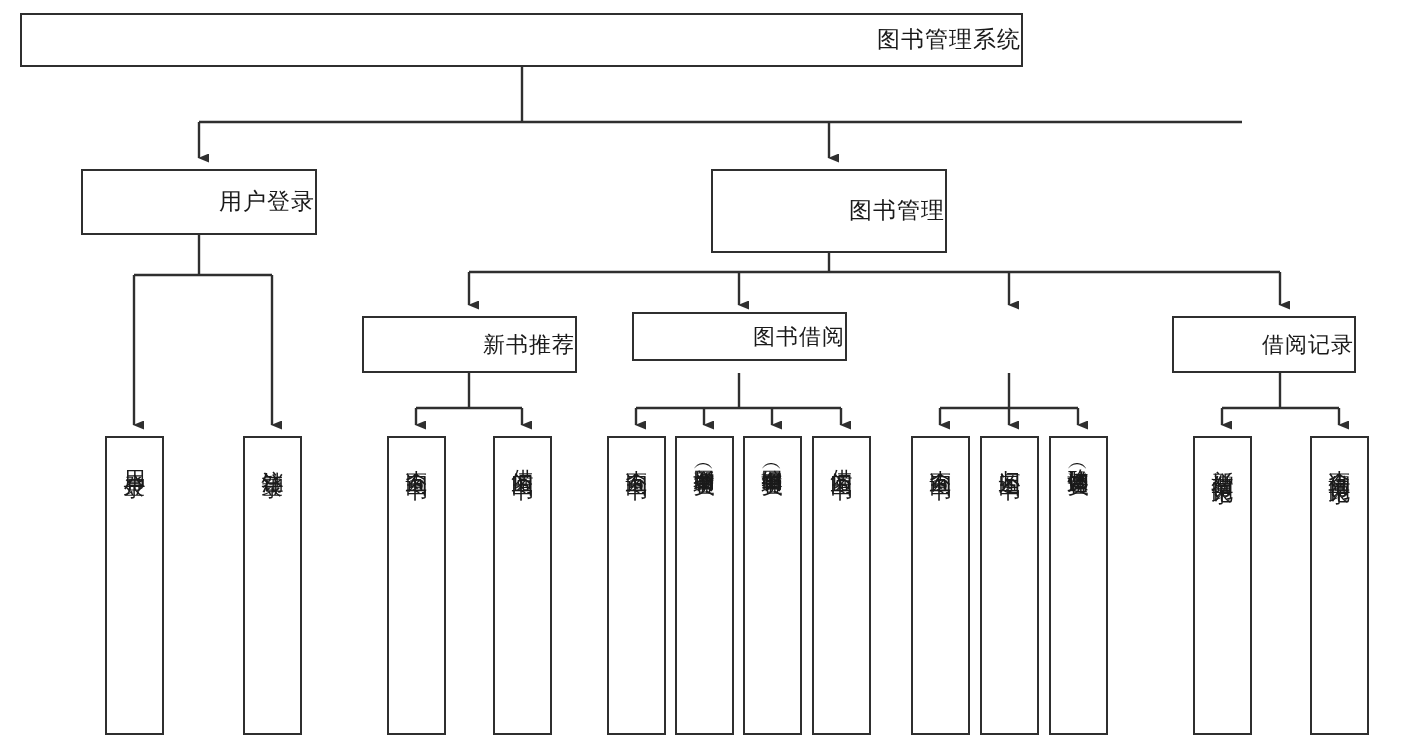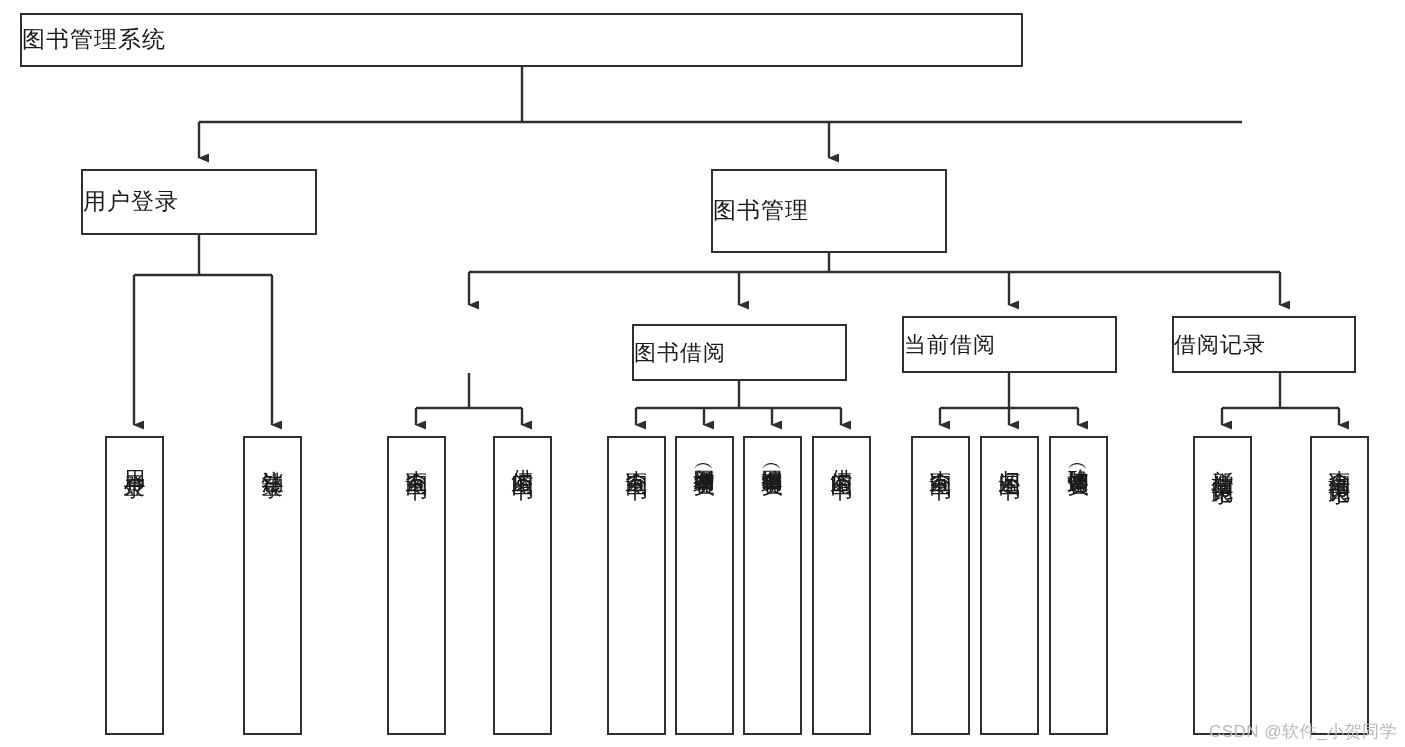--- a/index.html
+++ b/index.html
@@ -24,21 +24,21 @@
     pointer-events:none;
   }
   
   .node{
     position:absolute;
     box-sizing:border-box;
     background:#ffffff;
     border:2px solid #2f2f2f;
     display:flex;
     align-items:center;
-    justify-content:flex-start;
+    justify-content:flex-end;
     color:#1a1a1a;
   }
   .node .label{
     display:block;
     text-align:center;
     line-height:1.18;
     white-space:pre;
   }
   
   .node.horiz .label{
@@ -141,28 +141,28 @@
   </div>
 
   <div class="node lvl2 horiz" style="left:81px; top:169px; width:236px; height:66px;">
     <span class="label">用户登录</span>
   </div>
 
   <div class="node lvl2 horiz" style="left:711px; top:169px; width:236px; height:84px;">
     <span class="label">图书管理</span>
   </div>
 
-
-  <div class="node lvl3 horiz" style="left:632px; top:324px; width:215px; height:57px;">
+  <div class="node lvl3 horiz" style="left:362px; top:316px; width:215px; height:57px;">
+    <span class="label">新书推荐</span>
+  </div>
+
+  <div class="node lvl3 horiz" style="left:632px; top:312px; width:215px; height:49px;">
     <span class="label">图书借阅</span>
   </div>
 
-  <div class="node lvl3 horiz" style="left:902px; top:316px; width:215px; height:57px;">
-    <span class="label">当前借阅</span>
-  </div>
 
   <div class="node lvl3 horiz" style="left:1172px; top:316px; width:184px; height:57px;">
     <span class="label">借阅记录</span>
   </div>
 
   <div class="node leaf" style="left:105px; top:436px; width:59px; height:299px;">
     <span class="label">用户登录</span>
   </div>
 
   <div class="node leaf" style="left:243px; top:436px; width:59px; height:299px;">
@@ -206,15 +206,14 @@
   </div>
 
   <div class="node leaf" style="left:1193px; top:436px; width:59px; height:299px;">
     <span class="label">新增借阅记录</span>
   </div>
 
   <div class="node leaf" style="left:1310px; top:436px; width:59px; height:299px;">
     <span class="label">查询借阅记录</span>
   </div>
 
-  <div id="watermark">CSDN @软件_小贺同学</div>
 
 </div>
 
 </body></html>

